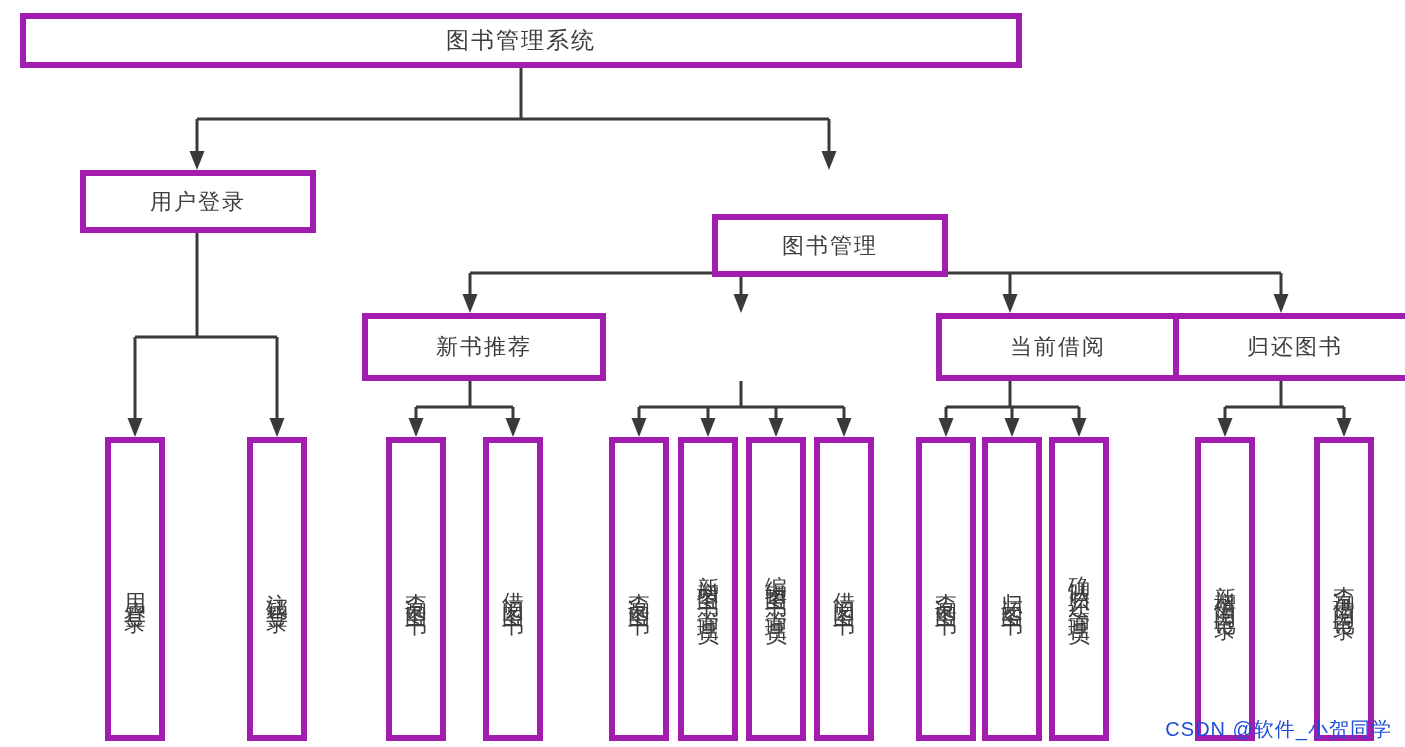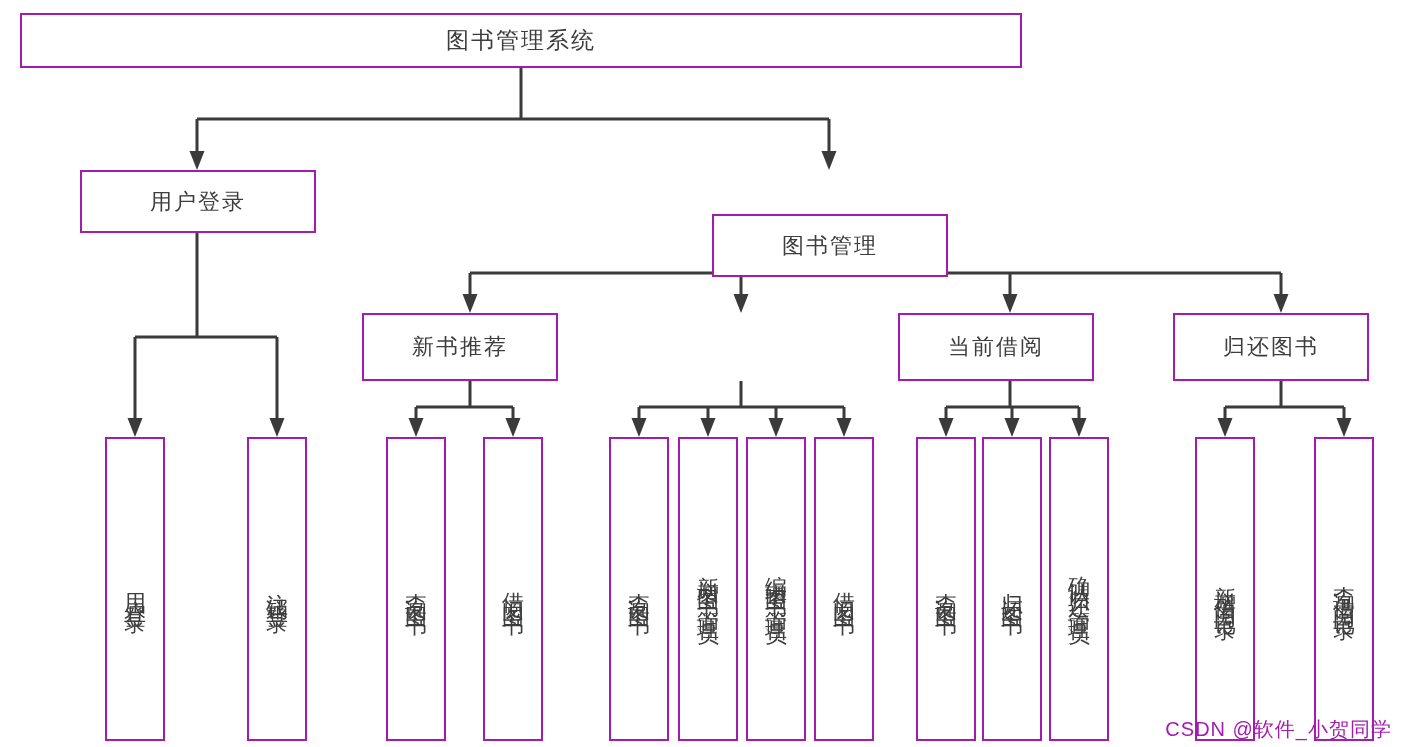--- a/index.html
+++ b/index.html
@@ -2,36 +2,36 @@
 <html><head>
 <meta charset="utf-8">
 <style>
   html,body{margin:0;padding:0;background:#ffffff;}
   .stage{
     position:relative;width:1405px;height:747px;background:#ffffff;overflow:hidden;
     font-family:"Liberation Sans","DejaVu Sans",sans-serif;color:#3d3d3d;
   }
   .wires{position:absolute;left:0;top:0;width:1405px;height:747px;pointer-events:none;}
   .box{
-    position:absolute;background:#ffffff;border:2px solid #a21caf;box-sizing:border-box;
+    position:absolute;background:#ffffff;border:6px solid #a21caf;box-sizing:border-box;
     display:flex;align-items:center;justify-content:center;text-align:center;
   }
   .h-label{font-size:22px;letter-spacing:2px;white-space:nowrap;}
   .root{left:20px;top:13px;width:1002px;height:55px;}
   .root .h-label{font-size:23px;}
   .lvl2{top:170px;width:236px;height:63px;}
-  .lvl3{top:313px;width:196px;height:68px;}
+  .lvl3{top:313px;width:244px;height:68px;}
   .leaf{top:437px;width:60px;height:304px;}
   .v-label{
     writing-mode:vertical-rl;text-orientation:mixed;
     font-size:22px;line-height:1.1;letter-spacing:7px;white-space:nowrap;
   }
   .watermark{
     position:absolute;right:13px;bottom:4px;z-index:10;
-    font-size:20px;color:#a21caf;letter-spacing:1px;white-space:nowrap;
+    font-size:20px;color:#1d4ed8;letter-spacing:1px;white-space:nowrap;
   }
 </style>
 </head>
 <body>
 
 <div class="stage">
 
   <svg class="wires" viewBox="0 0 1405 747" xmlns="http://www.w3.org/2000/svg">
     <g stroke="#3a3a3a" stroke-width="3" fill="none">
 
@@ -79,21 +79,21 @@
   <div class="box lvl2" style="left:80px;">
     <span class="h-label">用户登录</span>
   </div>
   <div class="box lvl2" style="left:712px;margin-top:44px;">
     <span class="h-label">图书管理</span>
   </div>
 
   <div class="box lvl3" style="left:362px;">
     <span class="h-label">新书推荐</span>
   </div>
-  <div class="box lvl3" style="left:898px;">
+  <div class="box lvl3" style="left:936px;">
     <span class="h-label">当前借阅</span>
   </div>
   <div class="box lvl3" style="left:1173px;">
     <span class="h-label">归还图书</span>
   </div>
 
   <div class="box leaf" style="left:105px;">
     <span class="v-label">用户登录</span>
   </div>
   <div class="box leaf" style="left:247px;">

